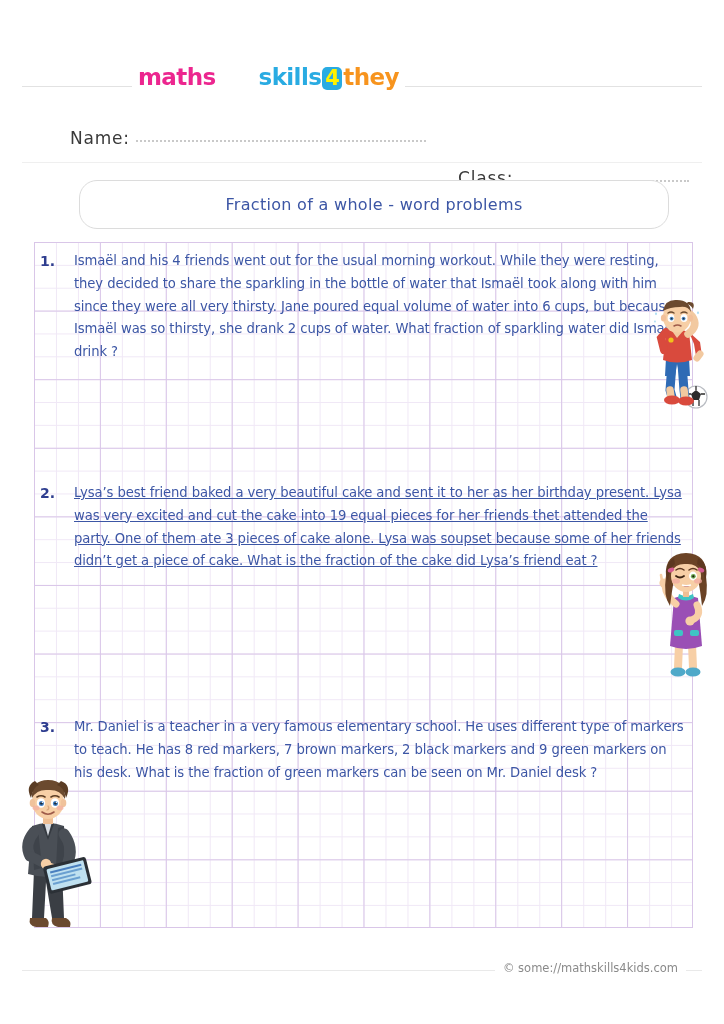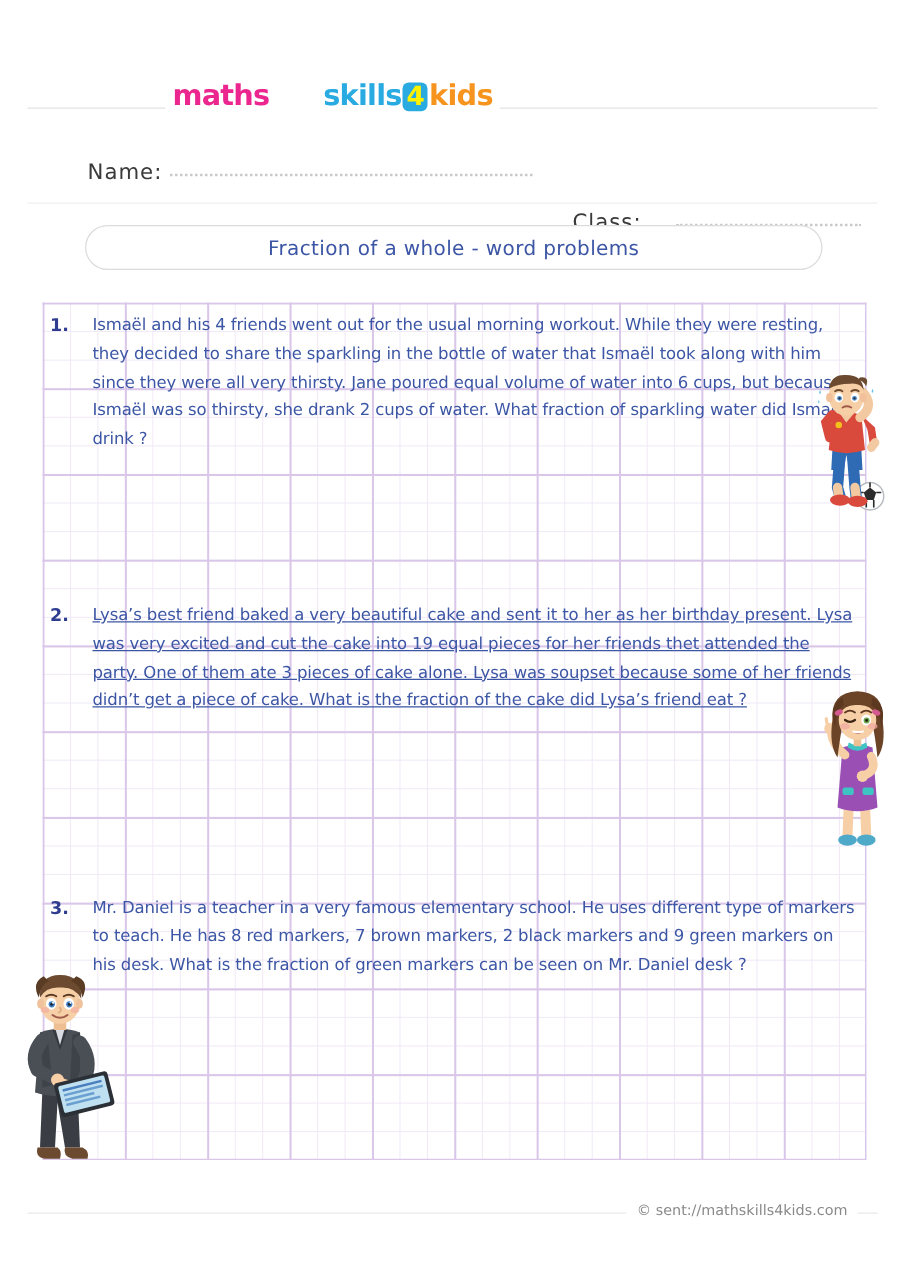--- a/index.html
+++ b/index.html
@@ -80,24 +80,24 @@
     top: -2px;
   }
   #field-name  { left: 70px;  top: 128px; text-align: right; }
   #field-name  .fdots { width: 290px; }
   #field-class { left: 458px; top: 128px; margin-top: 40px; }
   #field-class .fdots { width: 148px; margin-left: 28px; }
 
   
   .title-box {
     position: absolute;
-    left: 68px;
+    left: 79px;
     top: 180px;
     width: 590px;
-    height: 36px;
+    height: 49px;
     border: 1px solid #dcdcdc;
     border-radius: 18px;
     display: flex;
     align-items: center;
     justify-content: center;
     background: #ffffff;
   }
   .title-box .title-text {
     font-family: "DejaVu Sans", sans-serif;
     font-size: 16px;
@@ -190,21 +190,21 @@
 </style>
 </head>
 <body>
 
 <div class="header-rule"></div>
 
 <div class="logo">
   <span class="l-maths">maths</span>
   <span class="l-skills">skills</span>
   <span class="l-four">4</span>
-  <span class="l-kids">kids</span>
+  <span class="l-kids">they</span>
 </div>
 
 <div class="field" id="field-name">
   <span class="flabel">Name:</span>
   <span class="fdots"></span>
 </div>
 
 <div class="field" id="field-class">
   <span class="flabel">Class:</span>
   <span class="fdots"></span>
@@ -400,13 +400,13 @@
     <path d="M40 28 Q42 31 39 32" stroke="#dba87e" stroke-width="1.3" fill="none" stroke-linecap="round"></path>
 
     <ellipse cx="28" cy="30" rx="3.6" ry="2.4" fill="#f2a9a0" opacity="0.6"></ellipse>
     <ellipse cx="52" cy="30" rx="3.6" ry="2.4" fill="#f2a9a0" opacity="0.6"></ellipse>
 
     <path d="M34 34 Q40 38.5 46 34" stroke="#9e5b4a" stroke-width="1.6" fill="none" stroke-linecap="round"></path>
   </svg>
 </div>
 
 <div class="footer-rule"></div>
-<div class="footer-text">© sent://mathskills4kids.com</div>
+<div class="footer-text">© some://mathskills4kids.com</div>
 
 </body></html>

